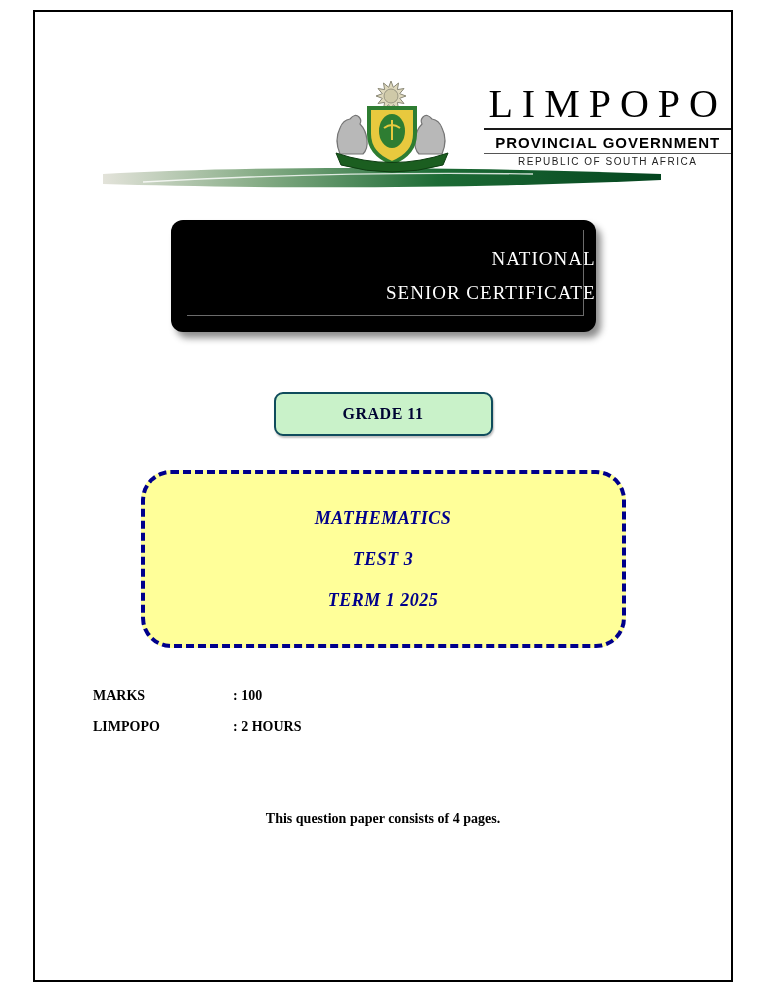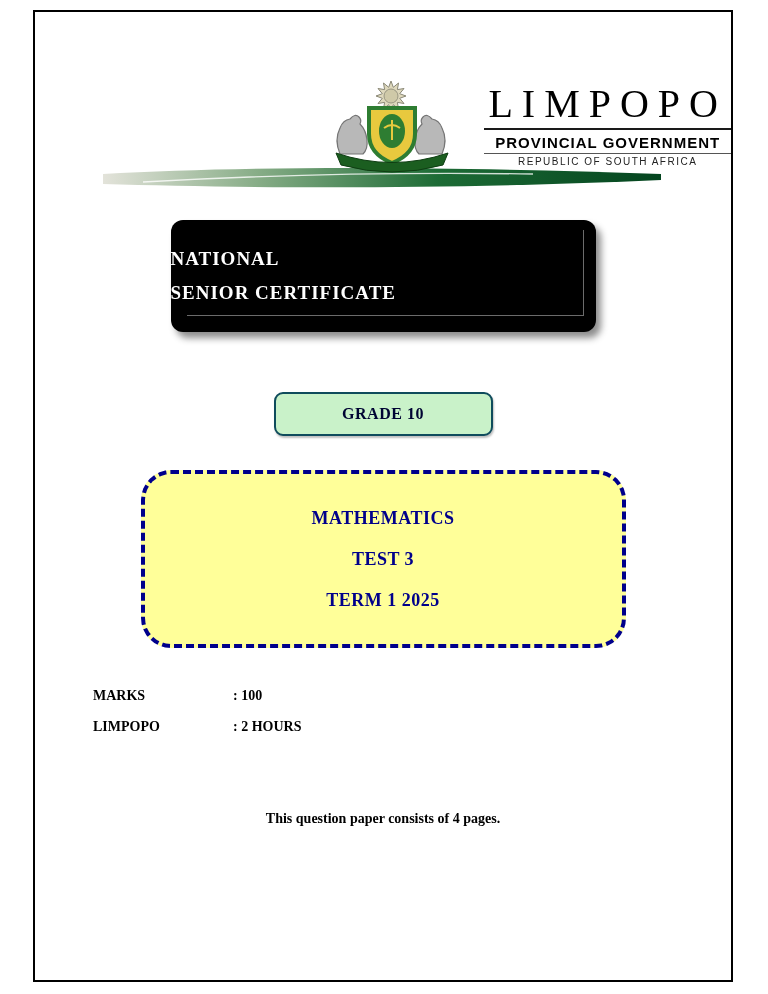--- a/index.html
+++ b/index.html
@@ -29,42 +29,42 @@
   
   .dept{text-align:center;margin-top:4px;font-family:"Liberation Sans",sans-serif;}
   .dept-of{font-size:12px;font-weight:bold;letter-spacing:2px;}
   .dept-name{font-size:37px;font-weight:bold;letter-spacing:3px;line-height:1.05;}
 
   
   .cert-box{
     position:relative;width:425px;height:112px;margin:30px auto 0;
     background:#000;border-radius:12px;color:#fff;
     box-shadow:5px 6px 7px rgba(0,0,0,0.45);
-    display:flex;flex-direction:column;align-items:flex-start;justify-content:center;gap:12px;font-weight:bold;
+    display:flex;flex-direction:column;align-items:flex-end;justify-content:center;gap:12px;
   }
   .cert-box::after{
     content:"";position:absolute;left:16px;right:12px;top:10px;bottom:16px;
     border-right:1px solid #6b6b6b;border-bottom:1px solid #6b6b6b;pointer-events:none;
   }
   .cert-line{font-family:"Liberation Serif",serif;font-size:19px;letter-spacing:1px;}
 
   
   .grade-box{
     width:215px;height:40px;margin:60px auto 0;
     background:#c9f2c9;border:2px solid #0f4c5c;border-radius:9px;
     box-shadow:1px 2px 2px rgba(0,0,0,0.25);
     display:flex;align-items:center;justify-content:center;
   }
   .grade-box span{font-weight:bold;font-size:16px;color:#000433;letter-spacing:0.5px;}
 
   
   .subject-box{
     width:485px;height:178px;margin:34px auto 0;box-sizing:border-box;
     background:#ffff99;border:4px dashed #00008b;border-radius:30px;
-    display:flex;flex-direction:column;align-items:center;justify-content:center;gap:20px;
+    display:flex;flex-direction:column;align-items:center;justify-content:center;gap:20px;font-style:italic;
   }
   .subject-line{font-weight:bold;font-size:18px;color:#00008b;letter-spacing:0.5px;}
 
   
   .details{margin:40px 0 12px 58px;}
   .detail-row{display:flex;margin-bottom:15px;font-size:14px;font-weight:bold;}
   .detail-label{width:140px;}
 
   
   .footer{margin-top:76px;text-align:center;font-size:14px;font-weight:bold;}
@@ -110,21 +110,21 @@
     <path d="M40 16 C 180 8, 300 6, 430 8" stroke="#ffffff" stroke-width="1.4" fill="none" opacity="0.8"></path>
   </svg>
 
 
   <div class="cert-box">
     <div class="cert-line">NATIONAL</div>
     <div class="cert-line">SENIOR CERTIFICATE</div>
   </div>
 
   <div class="grade-box">
-    <span>GRADE 10</span>
+    <span>GRADE 11</span>
   </div>
 
   <div class="subject-box">
     <div class="subject-line">MATHEMATICS</div>
     <div class="subject-line">TEST 3</div>
     <div class="subject-line">TERM 1 2025</div>
   </div>
 
   <div class="details">
     <div class="detail-row">

